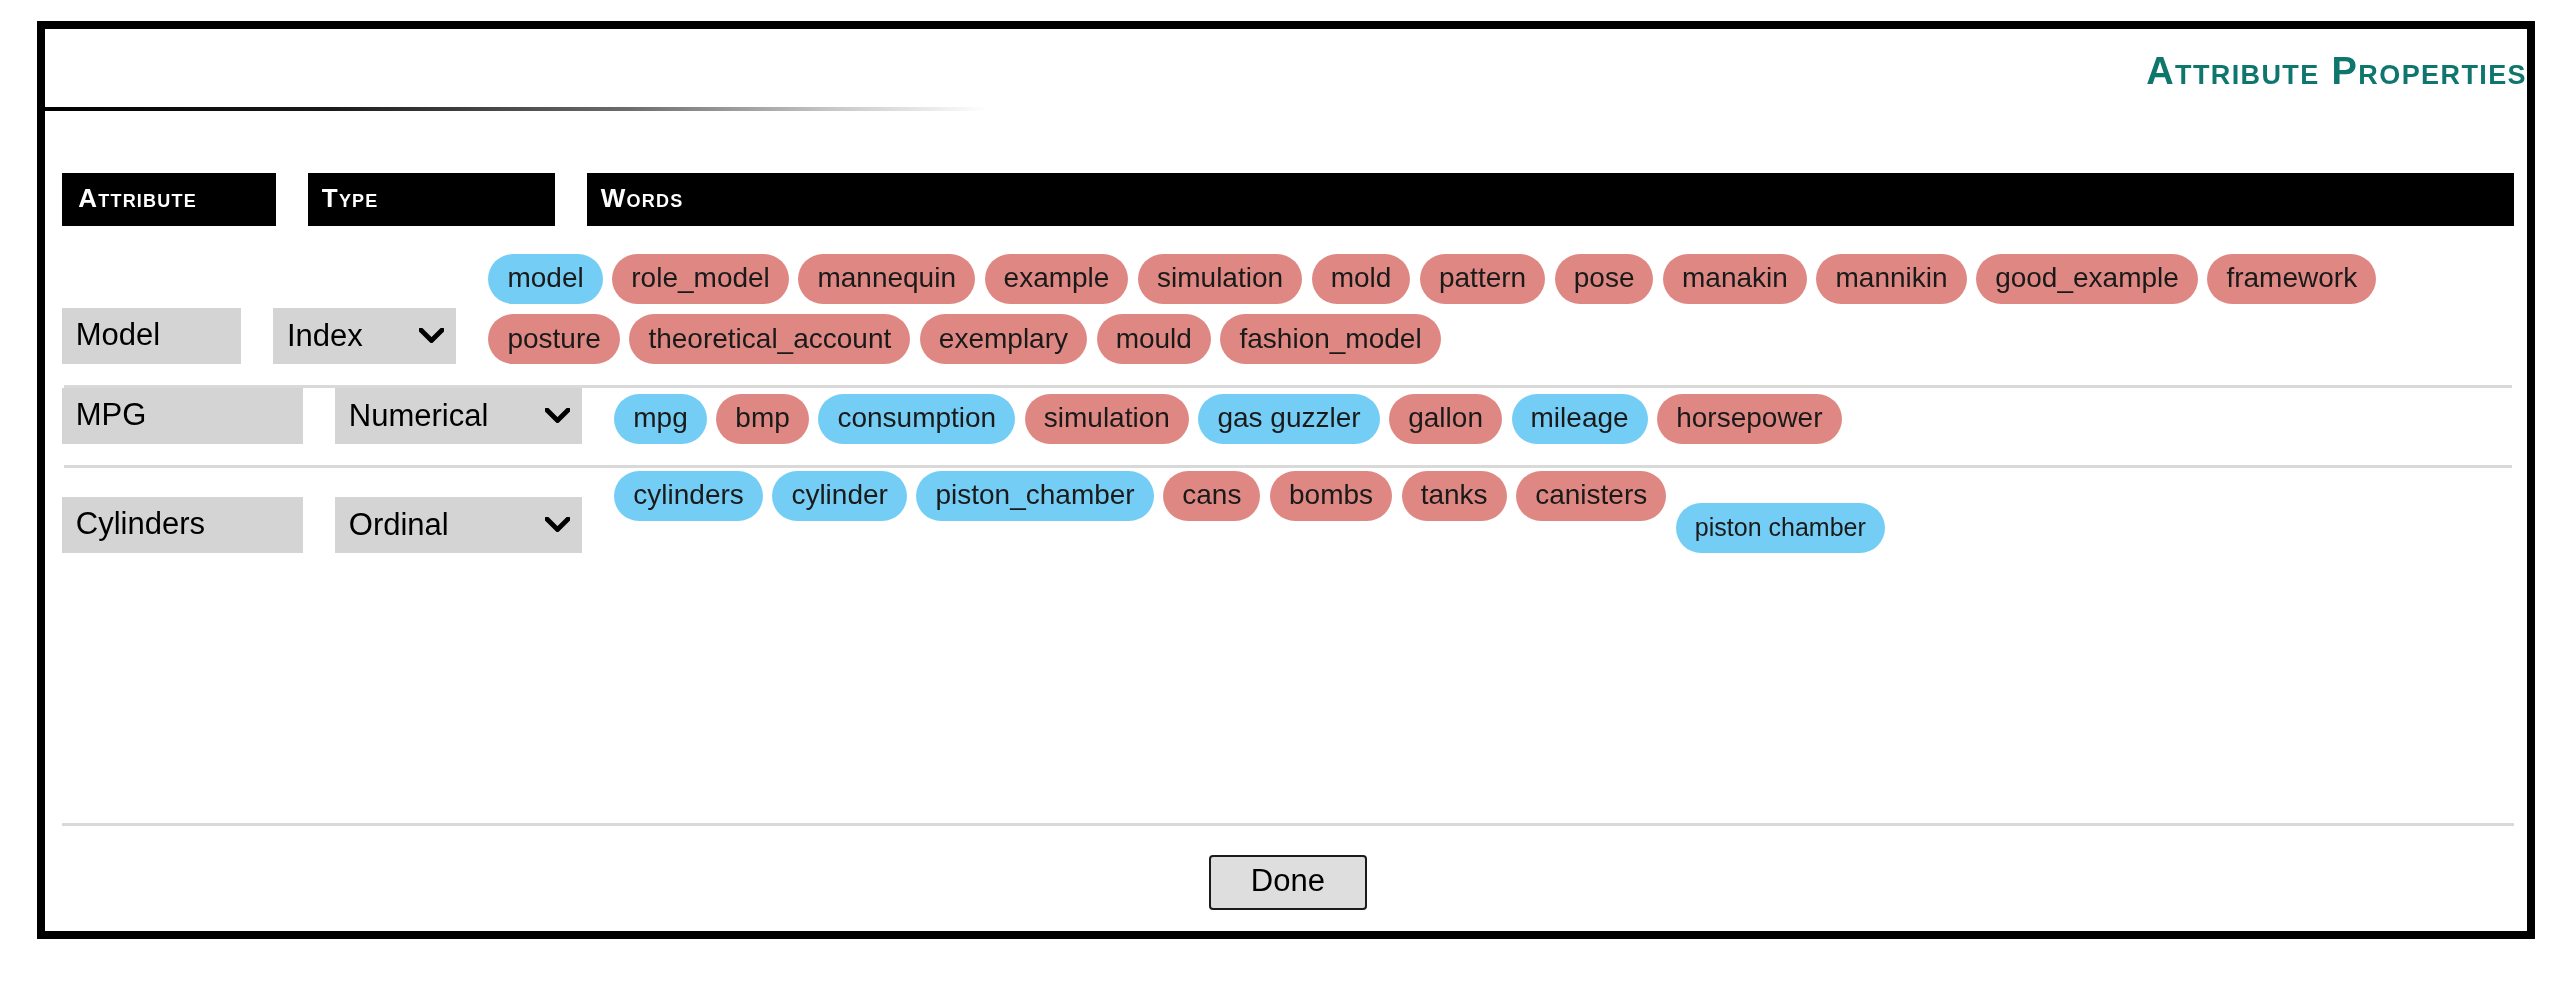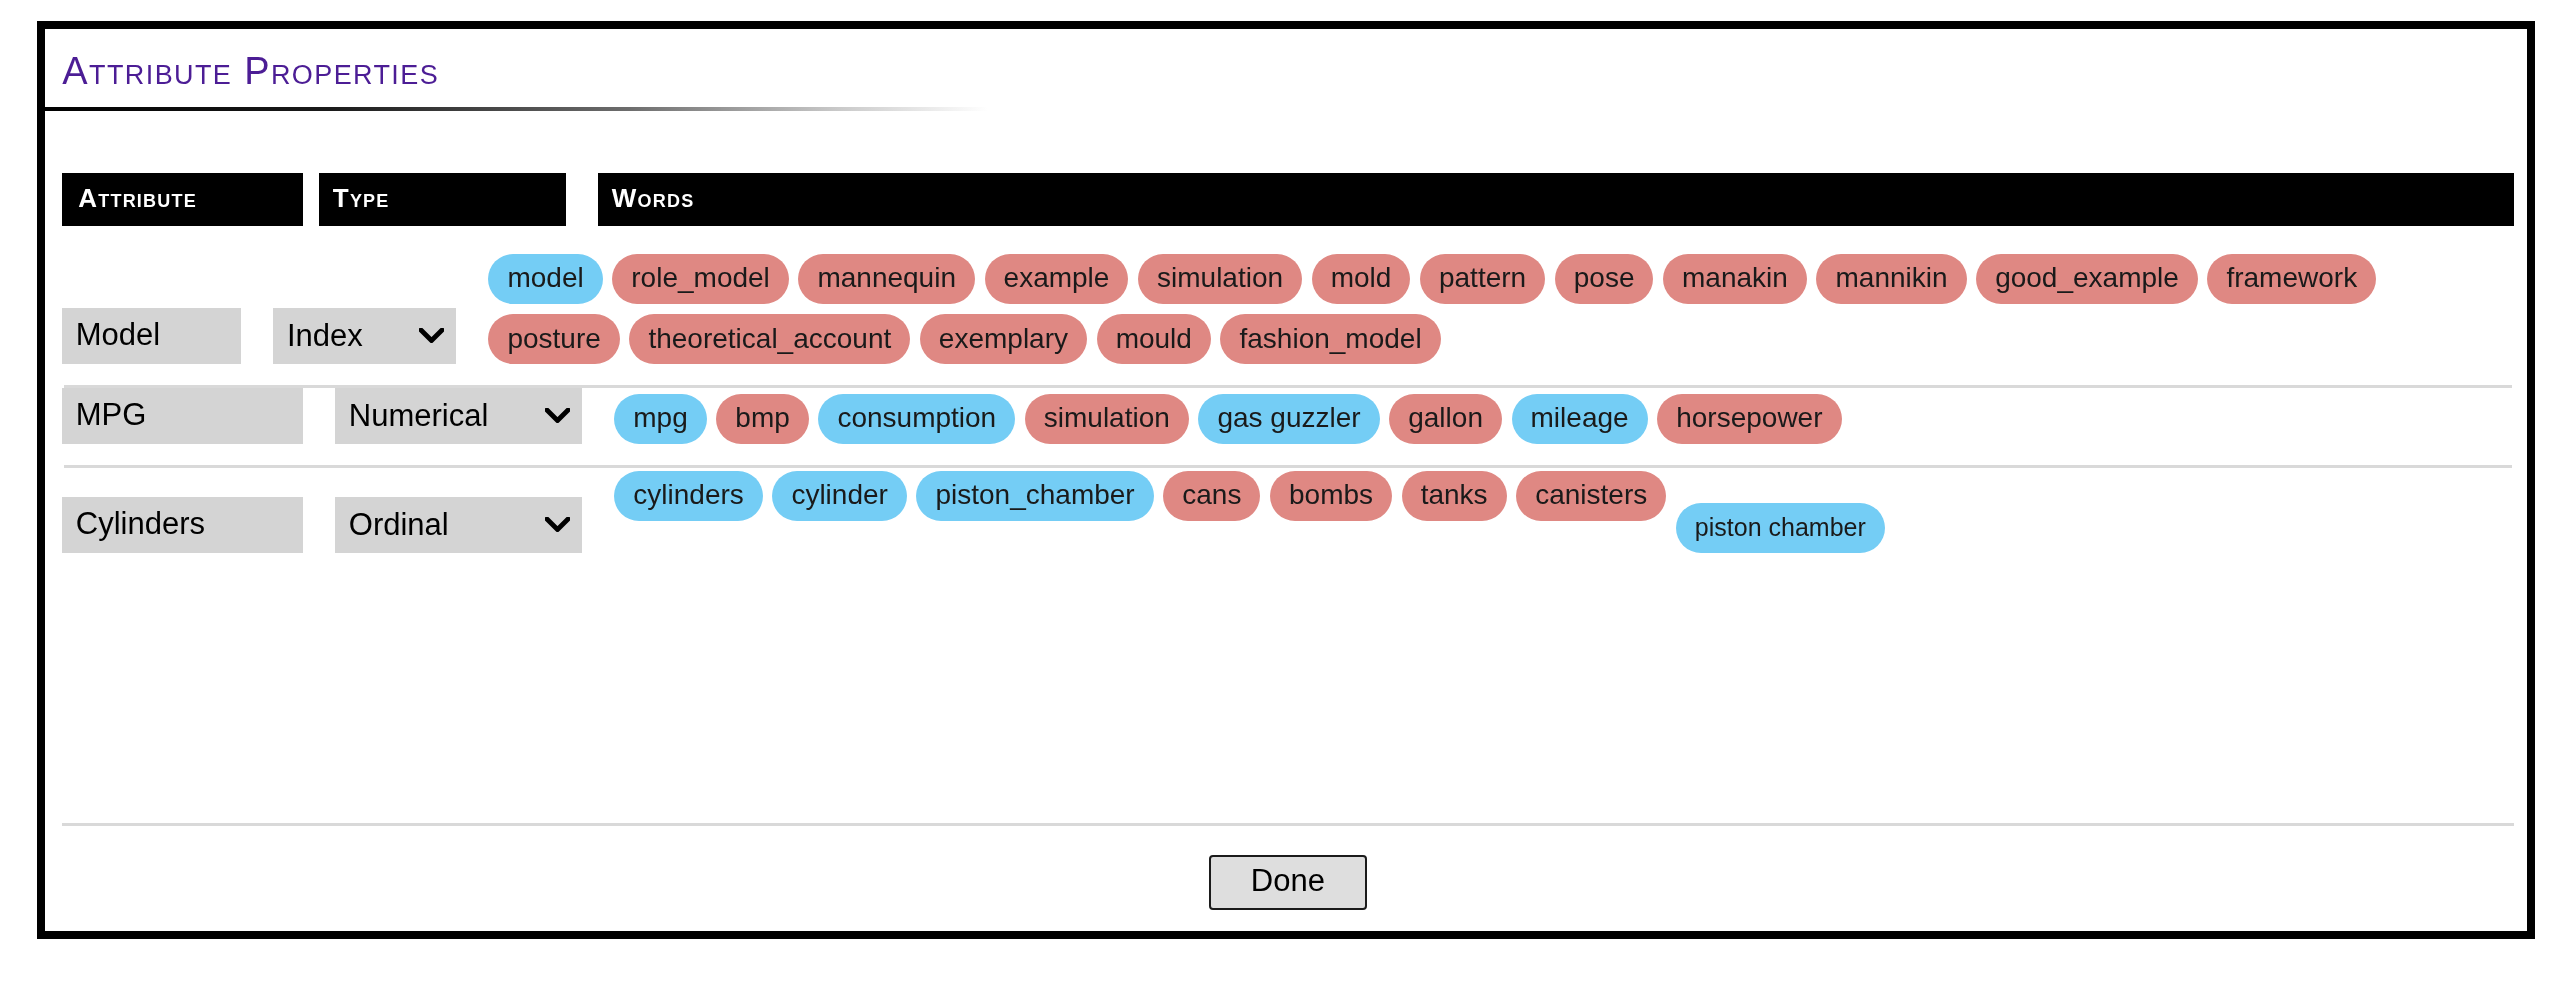--- a/index.html
+++ b/index.html
@@ -28,26 +28,27 @@
 
   
   .title-wrap {
     position: absolute;
     left: 0;
     top: 0;
     width: 100%;
   }
   .panel-title {
     font-size: 38px;
-    font-weight: normal;
+    font-weight: bold;
     font-variant: small-caps;
     letter-spacing: 1.4px;
-    color: #4c1d95;
+    color: #0f766e;
     padding: 21px 0 13.5px 17.3px;
     white-space: nowrap;
+    text-align: right;
   }
   .title-rule {
     height: 4.8px;
     width: 943px;
     margin-left: 0px;
     background: linear-gradient(to right, #000000 0%, #1a1a1a 30%, #6d6d6d 62%, #c9c9c9 84%, #ffffff 100%);
   }
 
   
   .table {
@@ -66,21 +67,21 @@
     color: #ffffff;
     font-size: 26px;
     font-weight: bold;
     font-variant: small-caps;
     letter-spacing: 1.2px;
     padding: 9.6px 13.5px 10.6px 13.5px;
     box-sizing: border-box;
     height: 53px;
     white-space: nowrap;
   }
-  .th-attr   { width: 241px; margin-right: 16px; padding-left: 16px; }
+  .th-attr   { width: 214px; margin-right: 32px; padding-left: 16px; }
   .th-type   { width: 247px; margin-right: 32px; }
   .th-words  { flex: 1 1 auto; }
 
   .row {
     display: flex;
     align-items: flex-end;
     padding-bottom: 21px;
   }
   .row-divider {
     height: 2.9px;

